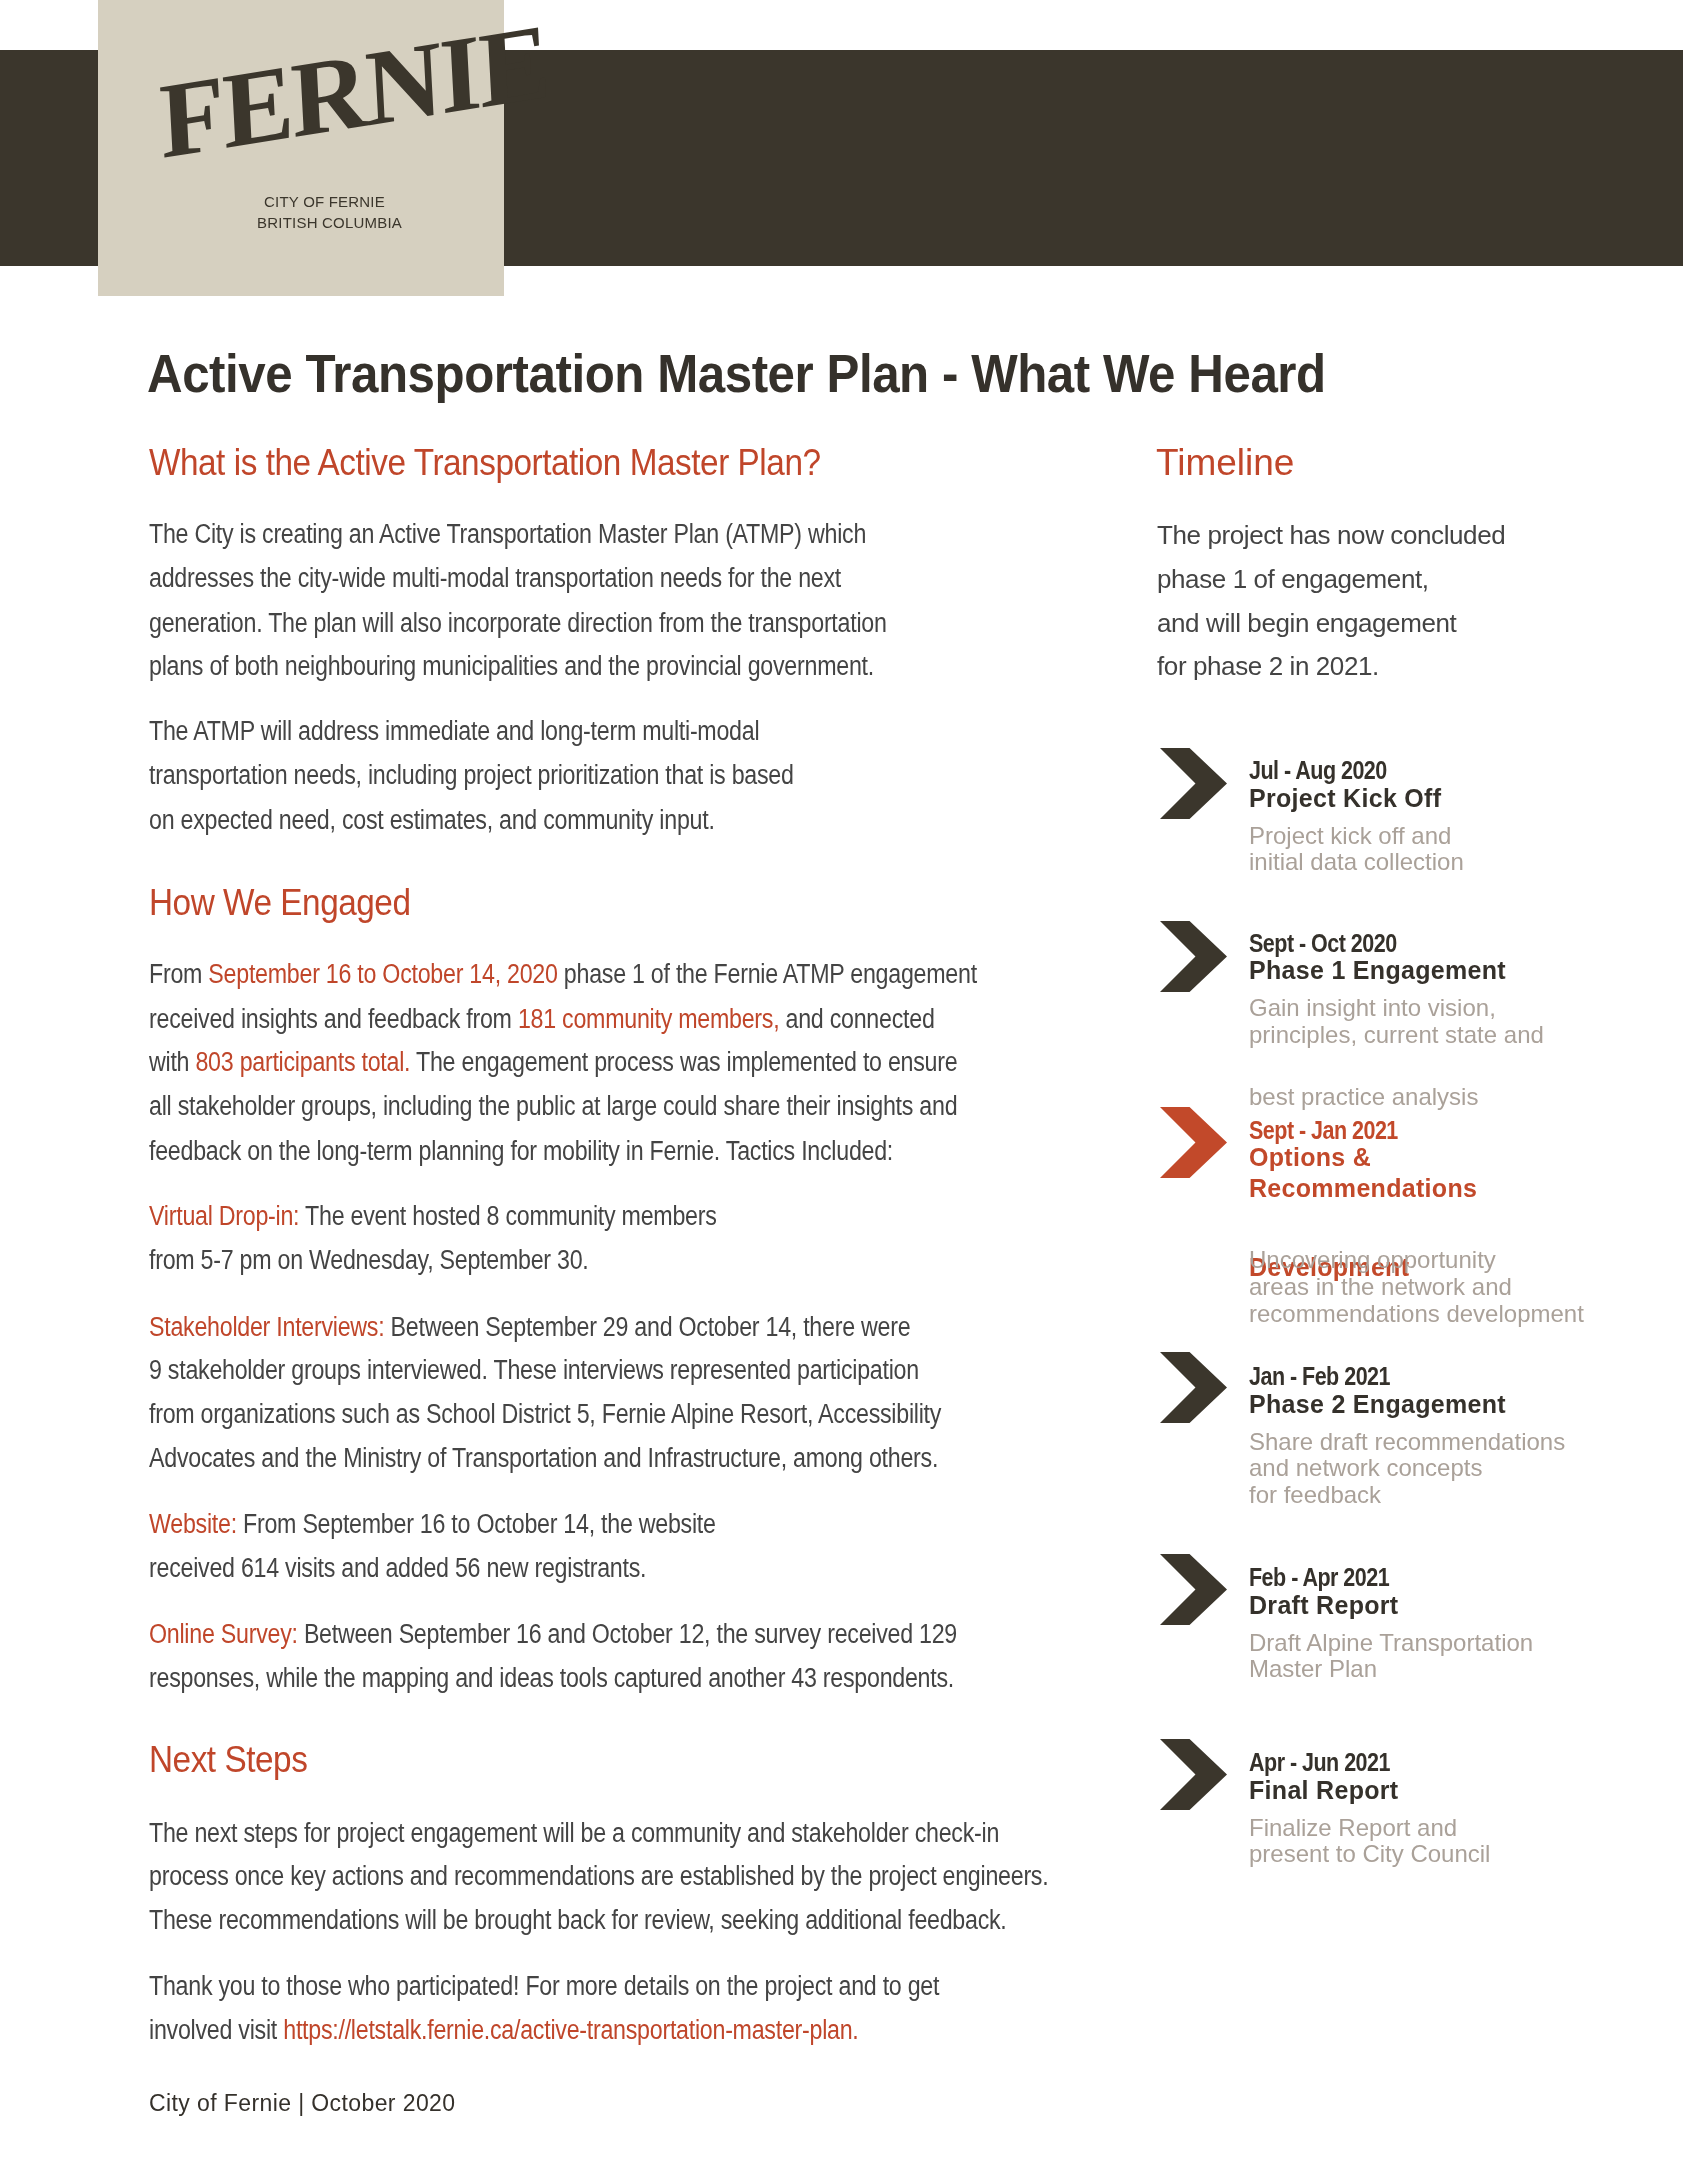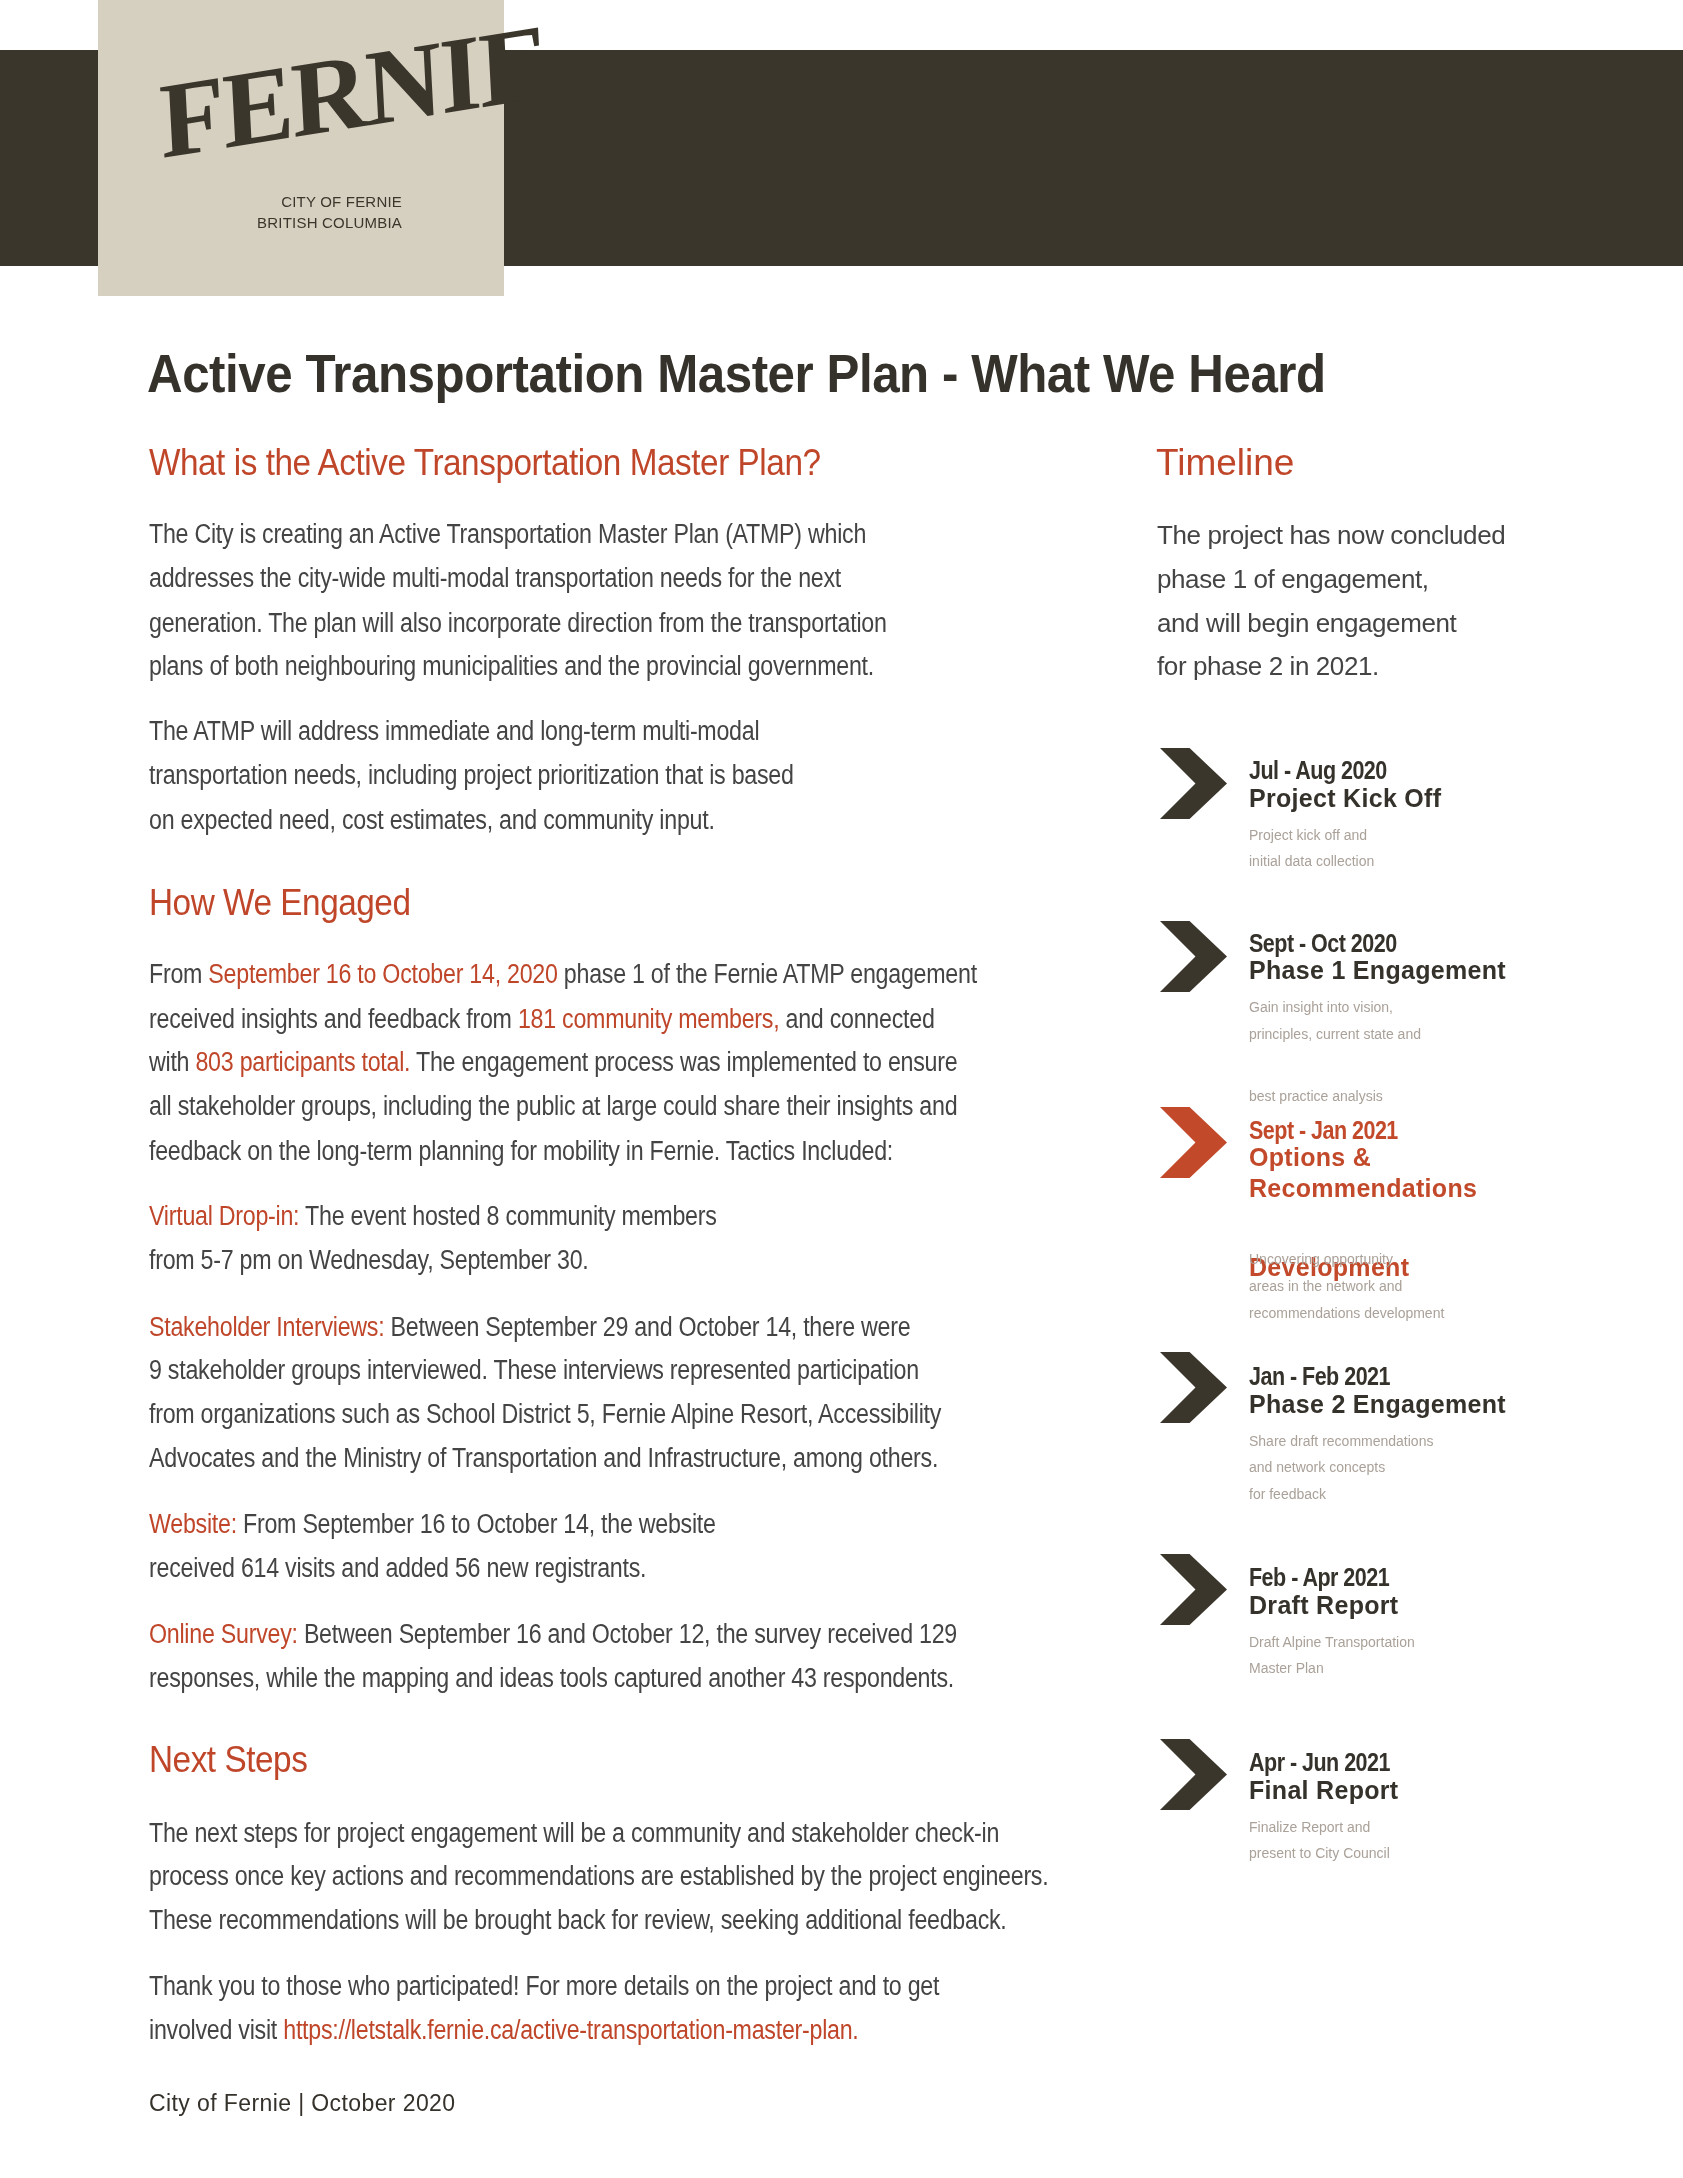--- a/index.html
+++ b/index.html
@@ -17,31 +17,31 @@
   .h2 { font-size:37px; color:#c0462a; white-space:nowrap; line-height:1; }
   .h2.condensed { transform:scaleX(0.9); transform-origin:left top; letter-spacing:-0.5px; }
   .line { position:absolute; left:149px; font-size:27px; color:#444; white-space:nowrap; line-height:1;
           transform:scaleX(0.86); transform-origin:left top; letter-spacing:-0.3px; }
   .accent { color:#c0462a; }
   .rline { position:absolute; left:1157px; font-size:26px; color:#444; white-space:nowrap; line-height:1; letter-spacing:-0.4px; }
   .chev { position:absolute; left:1160px; width:67px; height:71px; }
   .tl-date { position:absolute; left:1249px; font-size:25px; font-weight:bold; color:#35312b; white-space:nowrap;
              line-height:1; transform:scaleX(0.86); transform-origin:left top; letter-spacing:-0.6px; }
   .tl-title { position:absolute; left:1249px; font-size:25px; font-weight:bold; color:#35312b; white-space:nowrap; line-height:31px; letter-spacing:0.3px; }
-  .tl-desc { position:absolute; left:1249px; font-size:14px; color:#aaa199; white-space:nowrap; line-height:27px; }
+  .tl-desc { position:absolute; left:1249px; font-size:24px; color:#aaa199; white-space:nowrap; line-height:27px; }
   .active .tl-date, .active .tl-title { color:#c2492a; }
   .footer { left:149px; top:2092px; font-size:23px; color:#35312b; white-space:nowrap; line-height:1; letter-spacing:0.4px; }
 </style>
 </head>
 <body>
 
 <div class="abs band"></div>
 <div class="abs logo-box">
   <div class="abs logo-word" style="left:65px; top:69px;">FERNIE</div>
-  <div class="abs logo-sub" style="left:149px; top:194px; width:155px;">CITY OF FERNIE</div>
+  <div class="abs logo-sub" style="left:149px; top:194px; width:155px;text-align:center;">CITY OF FERNIE</div>
   <div class="abs logo-sub" style="left:149px; top:215px; width:155px;">BRITISH COLUMBIA</div>
 </div>
 
 <div class="abs title">Active Transportation Master Plan - What We Heard</div>
 
 <div class="abs h2 condensed" style="left:149px; top:444px;">What is the Active Transportation Master Plan?</div>
 <div class="line" style="top:521px;">The City is creating an Active Transportation Master Plan (ATMP) which</div>
 <div class="line" style="top:565px;">addresses the city-wide multi-modal transportation needs for the next</div>
 <div class="line" style="top:610px;">generation. The plan will also incorporate direction from the transportation</div>
 <div class="line" style="top:653px;">plans of both neighbouring municipalities and the provincial government.</div>

